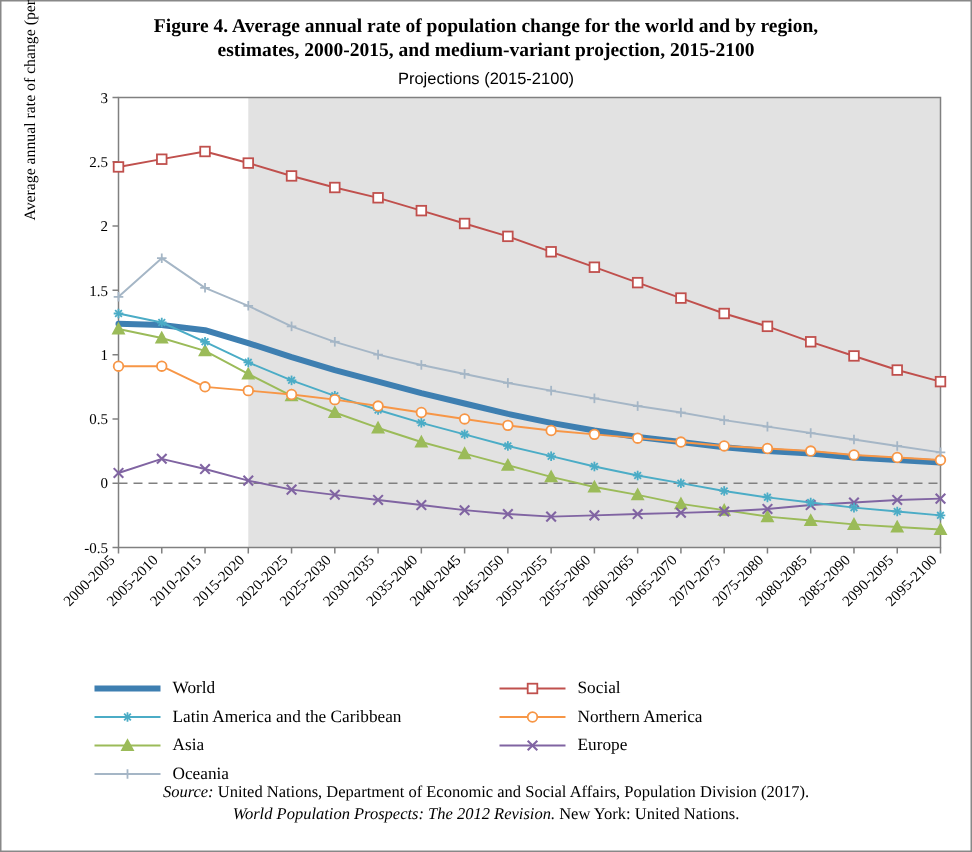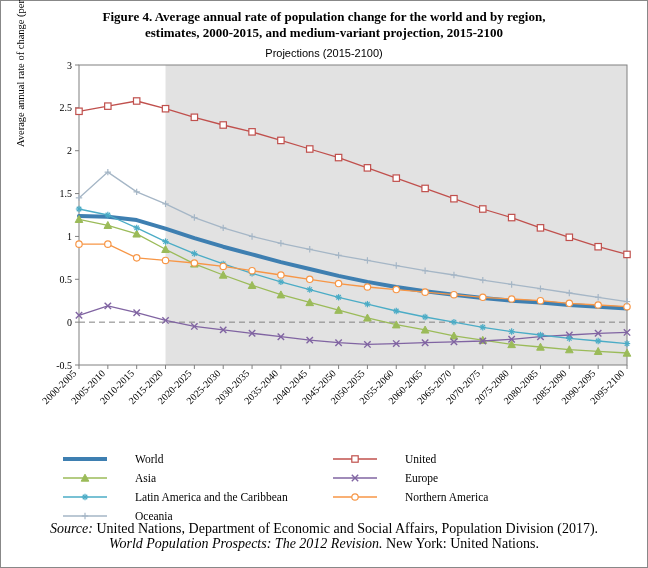--- a/index.html
+++ b/index.html
@@ -65,34 +65,33 @@
   }
   .legend-row {
     display: flex;
     align-items: center;
     height: 19px;
   }
   .legend-col {
     display: flex;
     align-items: center;
     width: 270px;
-    gap: 20px;
   }
   .legend-col .swatch {
     width: 48px;
     height: 16px;
     margin-right: 6px;
     flex: 0 0 48px;
   }
   .source {
     position: absolute;
     left: 0; right: 0;
     top: 520px;
     text-align: center;
-    font-size: 14px;
+    font-size: 11px;
     line-height: 15px;
     font-family: "Liberation Serif", serif;
   }
   .source i { font-style: italic; }
   .tick-text {
     font-size: 10px;
     font-family: "Liberation Serif", serif;
   }
 </style>
 </head>
@@ -422,42 +421,21 @@
           </span>
         <span>World</span>
       </div>
       <div class="legend-col">
         <span class="swatch">
             <svg width="48" height="16">
               <line x1="2" y1="8" x2="46" y2="8" stroke="#c0504d" stroke-width="1.3"></line>
               <rect x="20.8" y="4.8" width="6.4" height="6.4" fill="#ffffff" stroke="#c0504d" stroke-width="1.2"></rect>
             </svg>
           </span>
-        <span>United</span>
-      </div>
-    </div>
-    <div class="legend-row">
-      <div class="legend-col">
-        <span class="swatch">
-            <svg width="48" height="16">
-              <line x1="2" y1="8" x2="46" y2="8" stroke="#9bbb59" stroke-width="1.3"></line>
-              <polygon points="24,4.2 20.2,11.2 27.8,11.2" fill="#9bbb59" stroke="#9bbb59" stroke-width="1"></polygon>
-            </svg>
-          </span>
-        <span>Asia</span>
-      </div>
-      <div class="legend-col">
-        <span class="swatch">
-            <svg width="48" height="16">
-              <line x1="2" y1="8" x2="46" y2="8" stroke="#8064a2" stroke-width="1.3"></line>
-              <line x1="20.8" y1="4.8" x2="27.2" y2="11.2" stroke="#8064a2" stroke-width="1.4"></line>
-              <line x1="20.8" y1="11.2" x2="27.2" y2="4.8" stroke="#8064a2" stroke-width="1.4"></line>
-            </svg>
-          </span>
-        <span>Europe</span>
+        <span>Social</span>
       </div>
     </div>
     <div class="legend-row">
       <div class="legend-col">
         <span class="swatch">
             <svg width="48" height="16">
               <line x1="2" y1="8" x2="46" y2="8" stroke="#4bacc6" stroke-width="1.3"></line>
               <line x1="20.8" y1="8" x2="27.2" y2="8" stroke="#4bacc6" stroke-width="1.2"></line>
               <line x1="24" y1="4.8" x2="24" y2="11.2" stroke="#4bacc6" stroke-width="1.2"></line>
               <line x1="21.76" y1="5.76" x2="26.24" y2="10.24" stroke="#4bacc6" stroke-width="1.2"></line>
@@ -467,20 +445,41 @@
         <span>Latin America and the Caribbean</span>
       </div>
       <div class="legend-col">
         <span class="swatch">
             <svg width="48" height="16">
               <line x1="2" y1="8" x2="46" y2="8" stroke="#f79646" stroke-width="1.3"></line>
               <circle cx="24" cy="8" r="3.2" fill="#ffffff" stroke="#f79646" stroke-width="1.2"></circle>
             </svg>
           </span>
         <span>Northern America</span>
+      </div>
+    </div>
+    <div class="legend-row">
+      <div class="legend-col">
+        <span class="swatch">
+            <svg width="48" height="16">
+              <line x1="2" y1="8" x2="46" y2="8" stroke="#9bbb59" stroke-width="1.3"></line>
+              <polygon points="24,4.2 20.2,11.2 27.8,11.2" fill="#9bbb59" stroke="#9bbb59" stroke-width="1"></polygon>
+            </svg>
+          </span>
+        <span>Asia</span>
+      </div>
+      <div class="legend-col">
+        <span class="swatch">
+            <svg width="48" height="16">
+              <line x1="2" y1="8" x2="46" y2="8" stroke="#8064a2" stroke-width="1.3"></line>
+              <line x1="20.8" y1="4.8" x2="27.2" y2="11.2" stroke="#8064a2" stroke-width="1.4"></line>
+              <line x1="20.8" y1="11.2" x2="27.2" y2="4.8" stroke="#8064a2" stroke-width="1.4"></line>
+            </svg>
+          </span>
+        <span>Europe</span>
       </div>
     </div>
     <div class="legend-row">
       <div class="legend-col">
         <span class="swatch">
             <svg width="48" height="16">
               <line x1="2" y1="8" x2="46" y2="8" stroke="#a5b6c6" stroke-width="1.3"></line>
               <line x1="20.8" y1="8" x2="27.2" y2="8" stroke="#a5b6c6" stroke-width="1.2"></line>
               <line x1="24" y1="4.8" x2="24" y2="11.2" stroke="#a5b6c6" stroke-width="1.2"></line>
             </svg>

